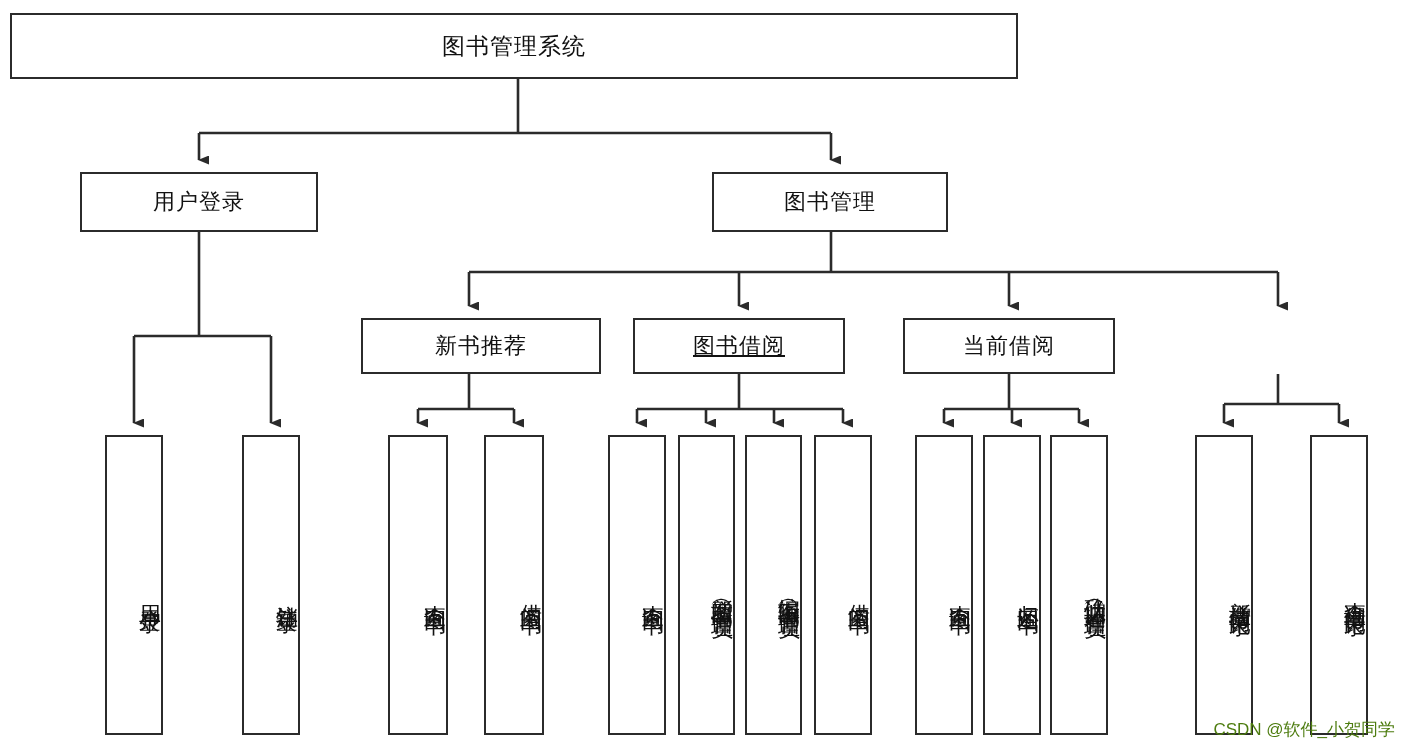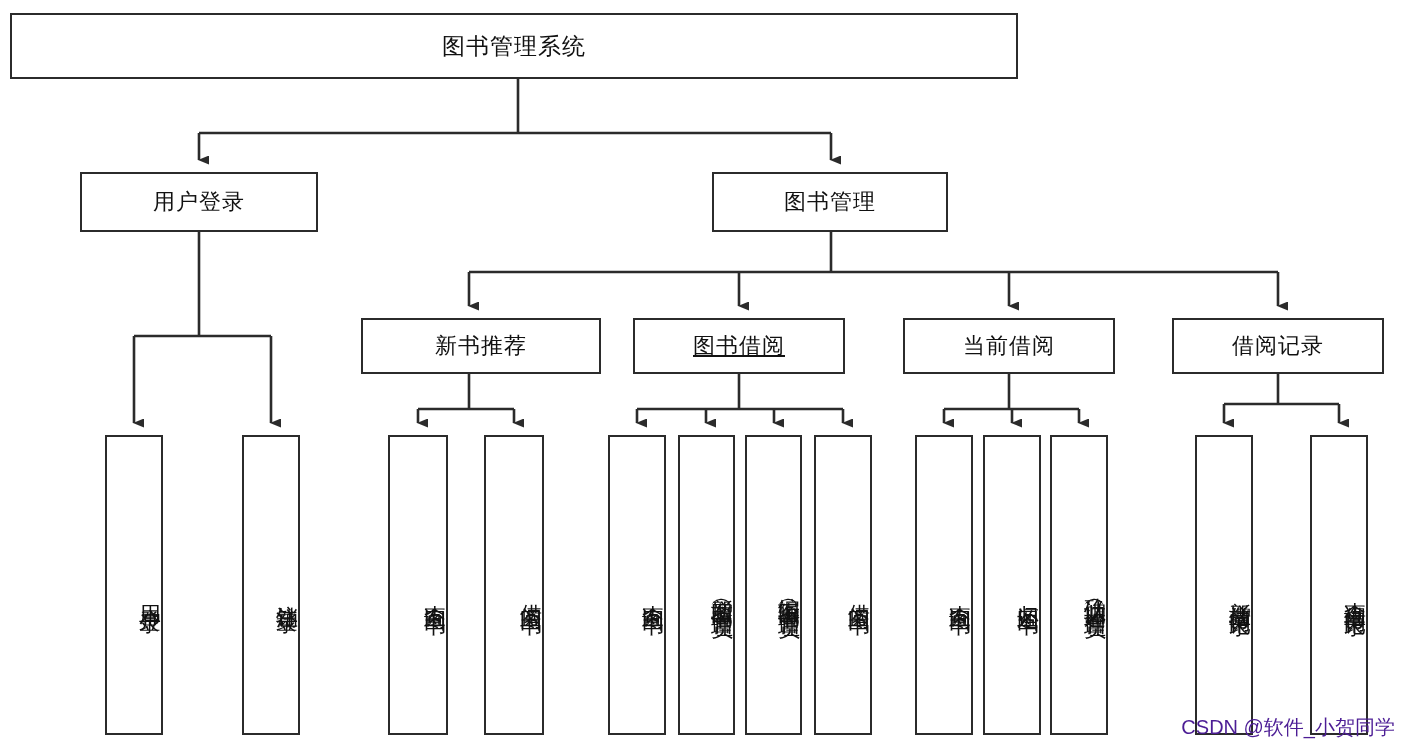--- a/index.html
+++ b/index.html
@@ -55,22 +55,22 @@
   }
   .node-v span {
     writing-mode: vertical-rl;
     text-orientation: upright;
     display: block;
   }
   .watermark {
     position: absolute;
     right: 10px;
     bottom: 6px;
-    font-size: 20px;
-    color: #4c1d95;
+    font-size: 17px;
+    color: #4d7c0f;
     z-index: 5;
     white-space: nowrap;
     font-family: "Liberation Sans", "DejaVu Sans", sans-serif;
   }
 </style>
 </head>
 <body>
 
 <div id="diagram-root">
 
@@ -137,23 +137,20 @@
 
   <div class="node node-h" style="left: 361px; top: 318px; width: 240px; height: 56px;">
     <span>新书推荐</span>
   </div>
   <div class="node node-h" style="left: 633px; top: 318px; width: 212px; height: 56px; text-decoration: underline;">
     <span>图书借阅</span>
   </div>
   <div class="node node-h" style="left: 903px; top: 318px; width: 212px; height: 56px;">
     <span>当前借阅</span>
   </div>
-  <div class="node node-h" style="left: 1172px; top: 318px; width: 212px; height: 56px;">
-    <span>借阅记录</span>
-  </div>
 
   <div class="node node-v" style="left: 105px; top: 435px; width: 58px; height: 300px;">
     <span>用户登录</span>
   </div>
   <div class="node node-v" style="left: 242px; top: 435px; width: 58px; height: 300px;">
     <span>注销登录</span>
   </div>
   <div class="node node-v" style="left: 388px; top: 435px; width: 60px; height: 300px;">
     <span>查询图书</span>
   </div>

